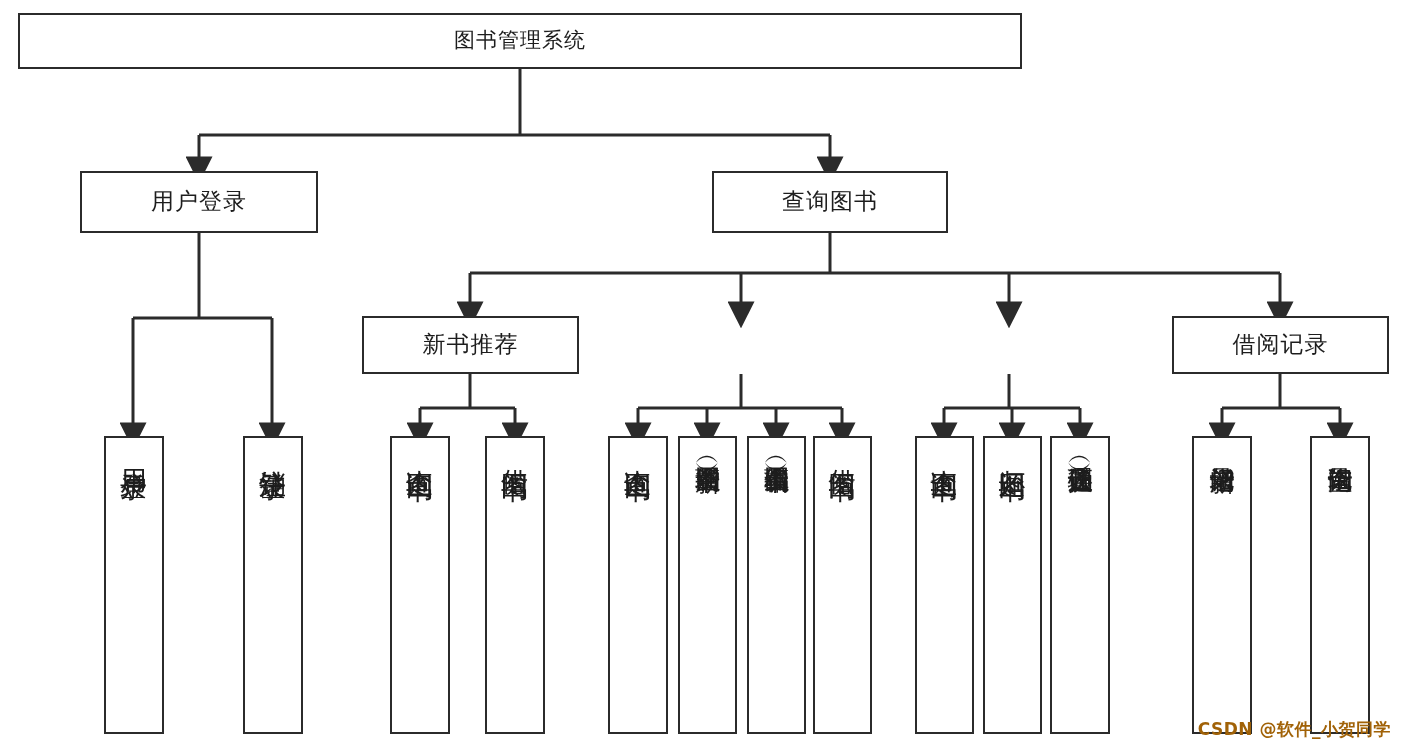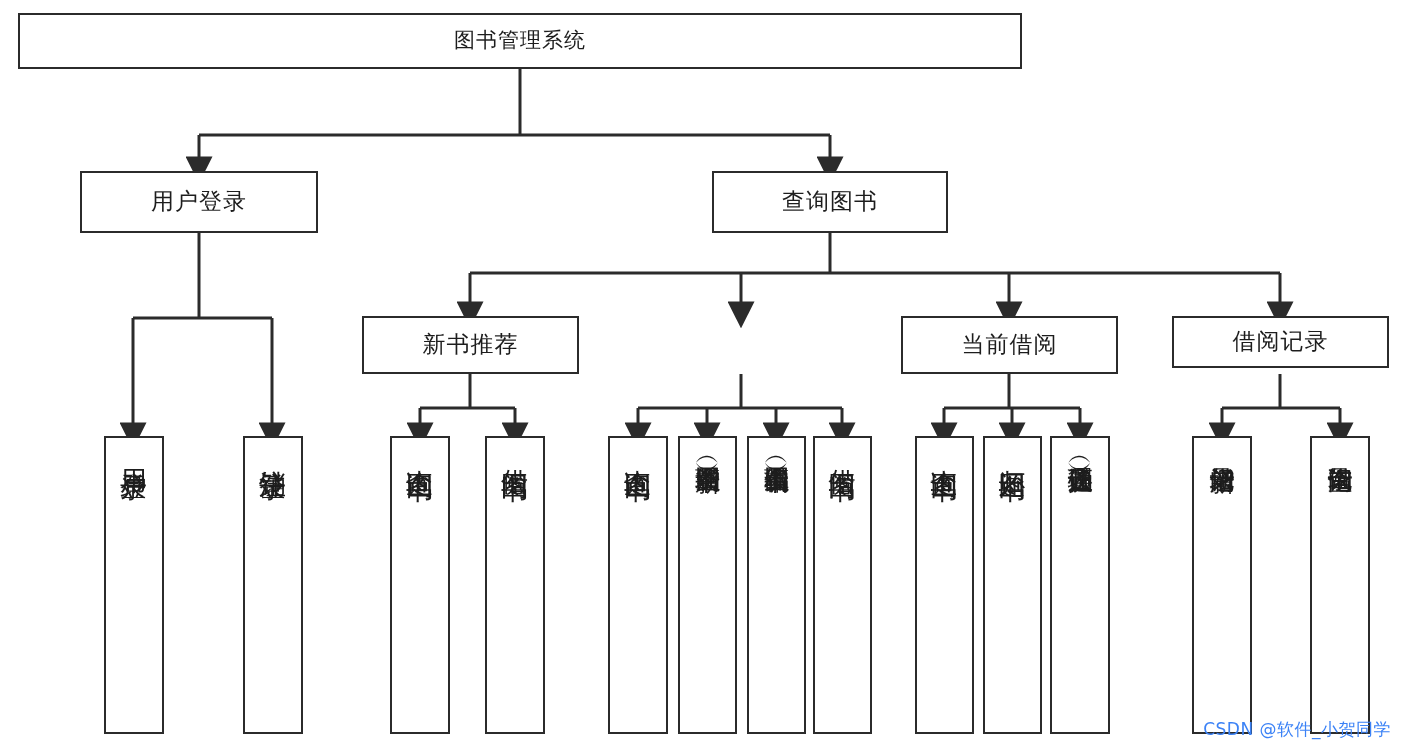--- a/index.html
+++ b/index.html
@@ -61,23 +61,24 @@
   .node.v.tight .vtext {
     font-size: 25px;
     letter-spacing: 0px;
     line-height: 1.02;
   }
   .watermark {
     position: absolute;
     right: 14px;
     bottom: 6px;
     font-size: 17px;
-    color: #3b82f6;
+    color: #a16207;
     letter-spacing: 0.5px;
     white-space: nowrap;
+    font-weight: bold;
   }
 </style>
 </head>
 <body>
 
 <div id="canvas">
 
   <svg class="wires" viewBox="0 0 1405 747" xmlns="http://www.w3.org/2000/svg">
     <defs>
       <marker id="arrow" markerWidth="9" markerHeight="9" refX="1.2" refY="4.5" orient="auto" markerUnits="strokeWidth">
@@ -138,24 +139,21 @@
   <div class="node h" style="left:80px; top:171px; width:238px; height:62px;">
     <span>用户登录</span>
   </div>
   <div class="node h" style="left:712px; top:171px; width:236px; height:62px;">
     <span>查询图书</span>
   </div>
 
   <div class="node h" style="left:362px; top:316px; width:217px; height:58px;">
     <span>新书推荐</span>
   </div>
-  <div class="node h" style="left:901px; top:316px; width:217px; height:58px;">
-    <span>当前借阅</span>
-  </div>
-  <div class="node h" style="left:1172px; top:316px; width:217px; height:52px;">
+  <div class="node h" style="left:1172px; top:316px; width:217px; height:58px;">
     <span>借阅记录</span>
   </div>
 
   <div class="node v" style="left:104px; top:436px; width:60px; height:298px;">
     <span class="vtext">用户登录</span>
   </div>
   <div class="node v" style="left:243px; top:436px; width:60px; height:298px;">
     <span class="vtext">注销登录</span>
   </div>
   <div class="node v" style="left:390px; top:436px; width:60px; height:298px;">

